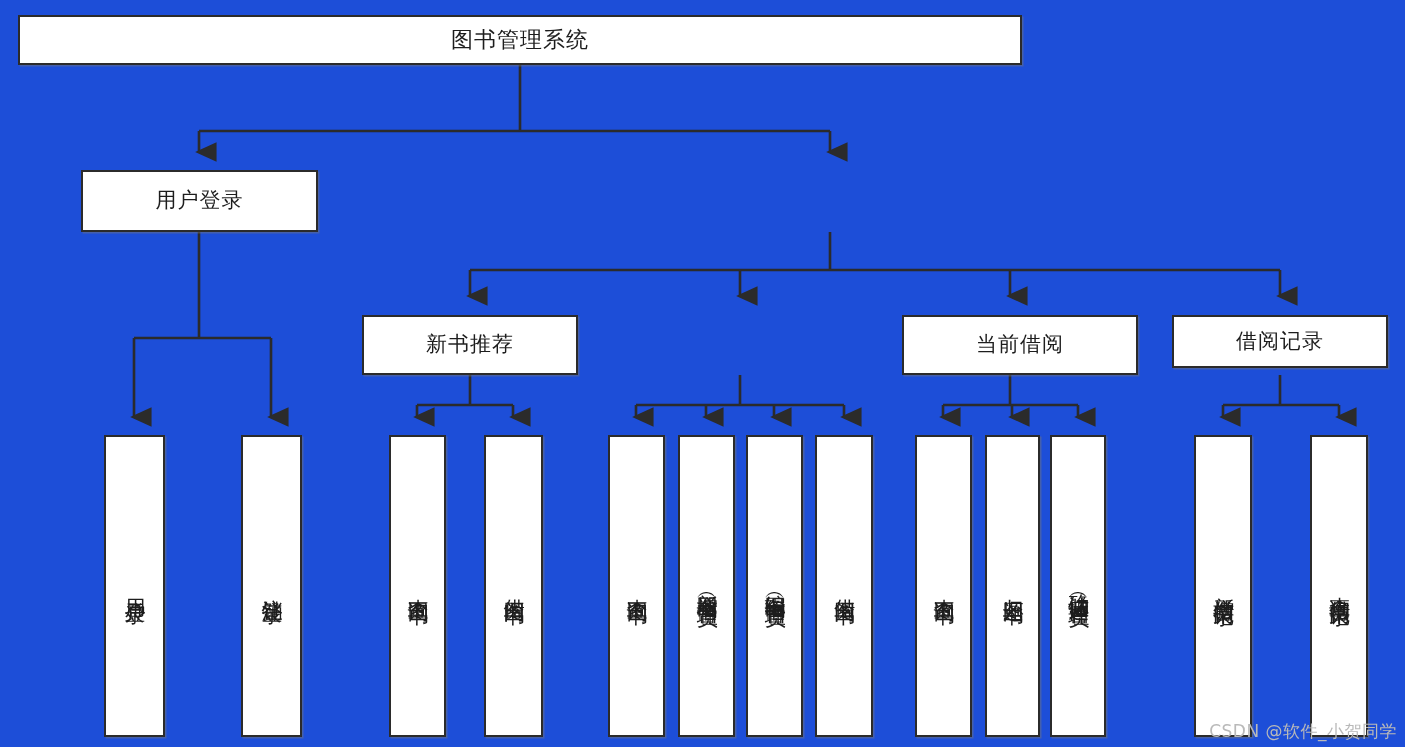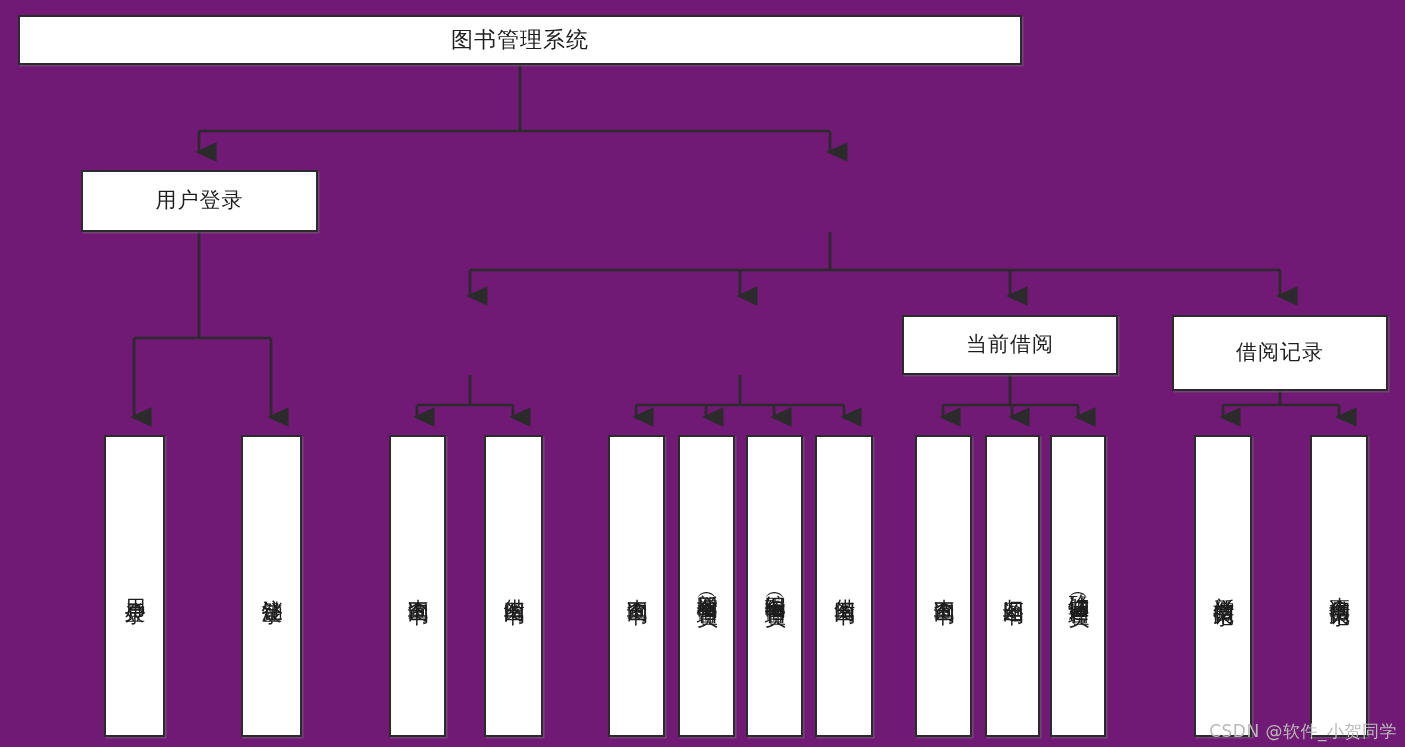--- a/index.html
+++ b/index.html
@@ -7,21 +7,21 @@
     padding: 0;
     background: #ffffff;
   }
   body {
     font-family: "DejaVu Sans", "Liberation Sans", sans-serif;
   }
   #diagram-root {
     position: relative;
     width: 1405px;
     height: 747px;
-    background: #701a75;
+    background: #1d4ed8;
     overflow: hidden;
   }
   #edge-layer {
     position: absolute;
     left: 0;
     top: 0;
     width: 1405px;
     height: 747px;
     pointer-events: none;
   }
@@ -124,24 +124,27 @@
   </svg>
 
   <div class="node root" style="left: 18px; top: 15px; width: 1004px; height: 50px;">
     <span class="node-h">图书管理系统</span>
   </div>
 
   <div class="node" style="left: 81px; top: 170px; width: 237px; height: 62px;">
     <span class="node-h">用户登录</span>
   </div>
 
-  <div class="node" style="left: 902px; top: 315px; width: 216px; height: 60px;">
+  <div class="node" style="left: 362px; top: 315px; width: 216px; height: 60px;">
+    <span class="node-h">新书推荐</span>
+  </div>
+  <div class="node" style="left: 902px; top: 315px; width: 236px; height: 60px;">
     <span class="node-h">当前借阅</span>
   </div>
-  <div class="node" style="left: 1172px; top: 315px; width: 216px; height: 76px;">
+  <div class="node" style="left: 1172px; top: 315px; width: 216px; height: 53px;">
     <span class="node-h">借阅记录</span>
   </div>
 
   <div class="node leaf" style="left: 104px; top: 435px; width: 61px; height: 302px;">
     <span class="node-v">用户登录</span>
   </div>
   <div class="node leaf" style="left: 241px; top: 435px; width: 61px; height: 302px;">
     <span class="node-v">注销登录</span>
   </div>
   <div class="node leaf" style="left: 389px; top: 435px; width: 57px; height: 302px;">

